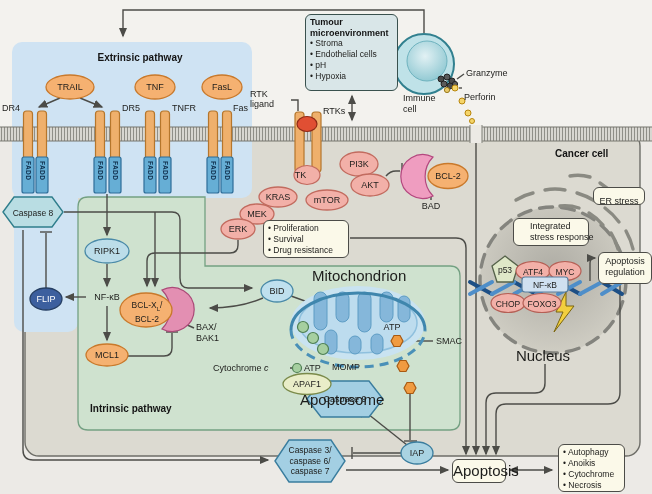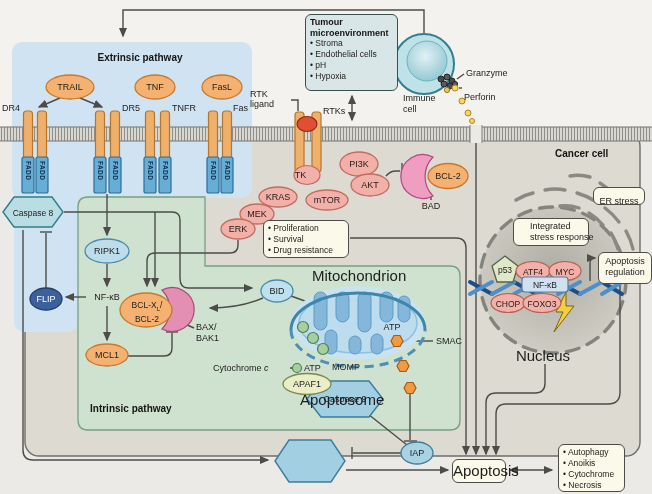--- a/index.html
+++ b/index.html
@@ -339,20 +339,21 @@
 <div class="lbl s95 c" style="left:312px;top:271px;width:92px">Mitochondrion</div>
 <div class="lbl c" style="left:378px;top:322px;width:28px">ATP</div>
 <div class="lbl" style="left:436px;top:336px">SMAC</div>
 <div class="lbl c" style="left:324px;top:362px;width:44px">MOMP</div>
 <div class="lbl r" style="left:213px;top:363px;width:74px"><span>Cytochrome</span> <span class="i">c</span></div>
 <div class="lbl" style="left:304px;top:363px">ATP</div>
 <div class="lbl c" style="left:283px;top:379px;width:48px">APAF1</div>
 <div class="lbl c" style="left:311px;top:394px;width:68px">Caspase 9</div>
 <div class="lbl s95 c" style="left:300px;top:395px;width:62px">Apoptosome</div>
 
+<div class="lbl s85 c" style="left:280px;top:445px;width:60px;line-height:10.5px"><span>Caspase 3/</span><br><span>caspase 6/</span><br><span>caspase 7</span></div>
 <div class="lbl c" style="left:402px;top:448px;width:30px">IAP</div>
 
 <div class="lbl" style="left:403px;top:93px">Immune</div>
 <div class="lbl" style="left:403px;top:104px">cell</div>
 <div class="lbl" style="left:466px;top:68px">Granzyme</div>
 <div class="lbl" style="left:464px;top:92px">Perforin</div>
 
 <div class="lbl r" style="left:250px;top:89px;width:40px">RTK</div>
 <div class="lbl r" style="left:250px;top:99px;width:40px">ligand</div>
 <div class="lbl" style="left:323px;top:106px">RTKs</div>

